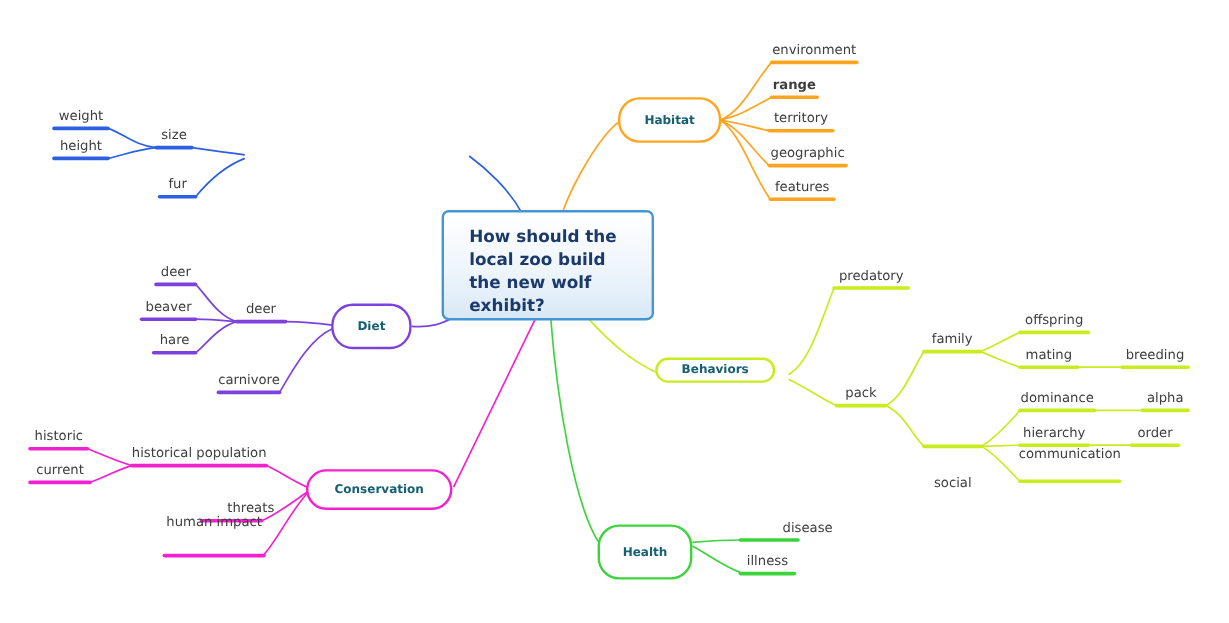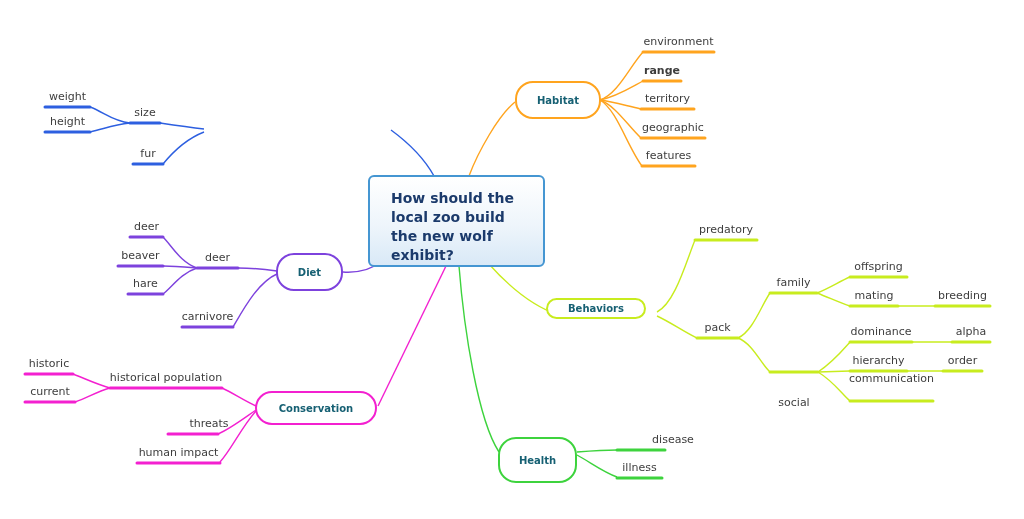--- a/index.html
+++ b/index.html
@@ -157,20 +157,20 @@
   <div class="leaf" style="left:846px;top:289px;width:56px;text-align:center;">mating</div>
   <div class="leaf" style="left:931px;top:289px;width:63px;">breeding</div>
   <div class="leaf" style="left:846px;top:325px;width:70px;">dominance</div>
   <div class="leaf" style="left:948px;top:325px;width:46px;">alpha</div>
   <div class="leaf" style="left:846px;top:354px;width:65px;">hierarchy</div>
   <div class="leaf" style="left:939px;top:354px;width:47px;">order</div>
   <div class="leaf" style="left:846px;top:372px;width:91px;">communication</div>
 
   <div class="leaf" style="left:106px;top:371px;width:120px;">historical population</div>
   <div class="leaf" style="left:180px;top:417px;width:58px;">threats</div>
-  <div class="leaf" style="left:133px;top:446px;width:91px;">human impact</div>
+  <div class="leaf" style="left:133px;top:428px;width:91px;">human impact</div>
   <div class="leaf" style="left:21px;top:357px;width:56px;">historic</div>
   <div class="leaf" style="left:21px;top:385px;width:58px;">current</div>
 
   <div class="leaf" style="left:645px;top:433px;width:56px;">disease</div>
   <div class="leaf" style="left:613px;top:461px;width:53px;">illness</div>
 
 </div>
 
 </body></html>

